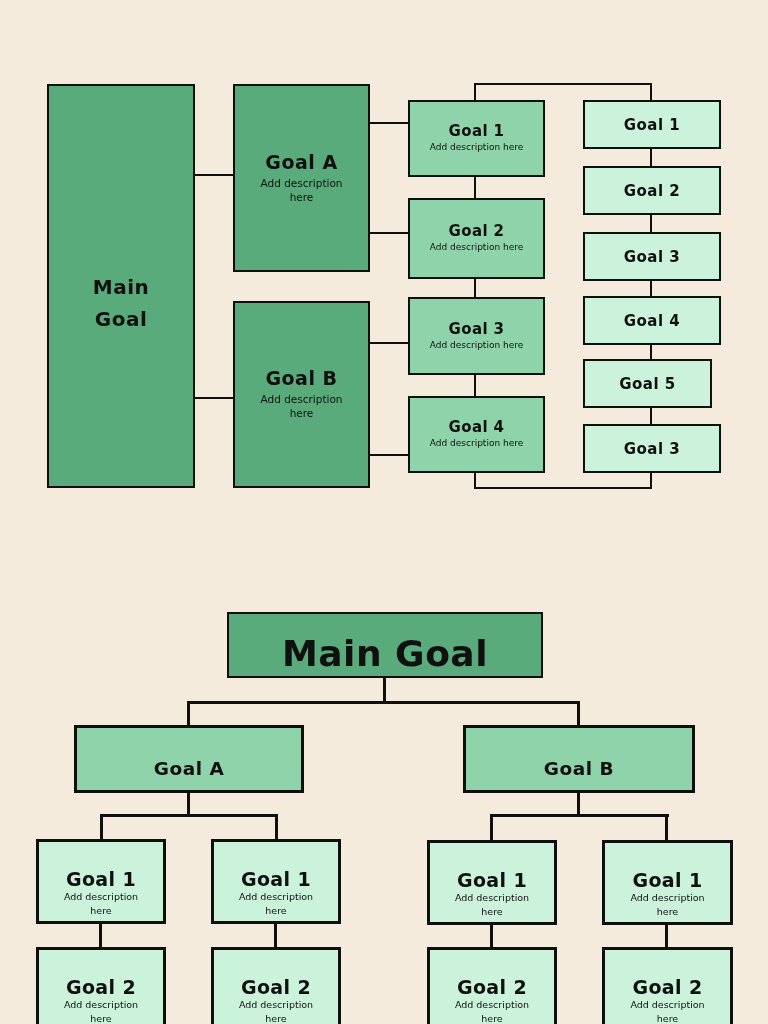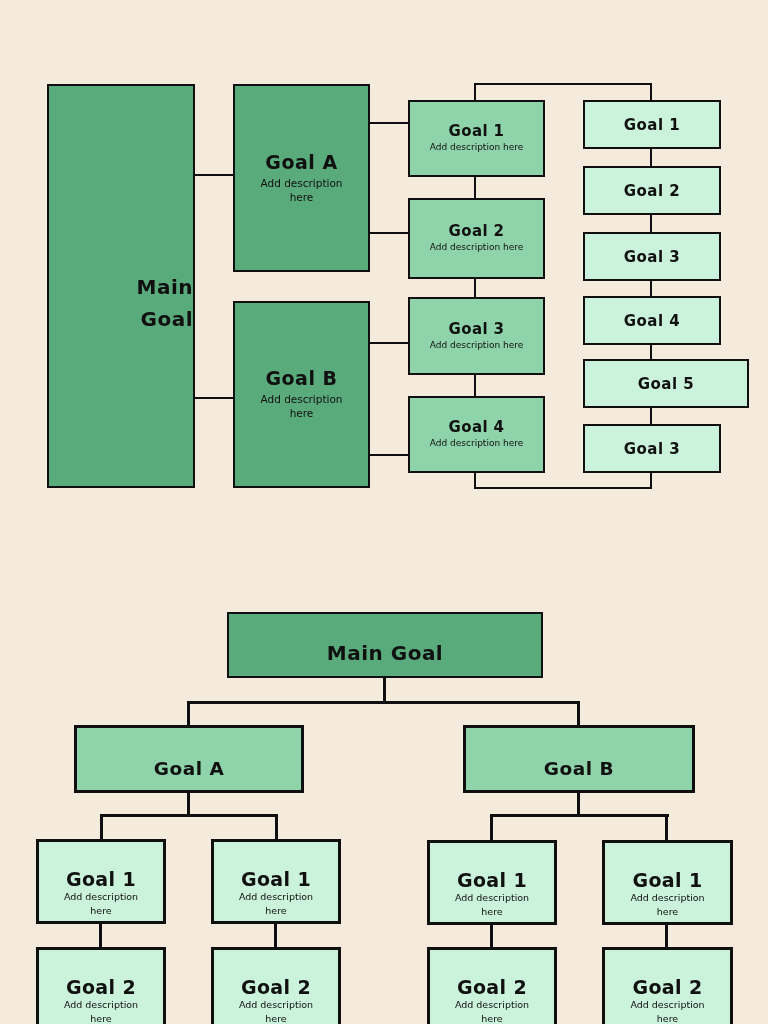--- a/index.html
+++ b/index.html
@@ -25,25 +25,25 @@
   .light{background:#cbf2db;}
   .ln{position:absolute;background:#0f0f0f;display:block;}
   
   .t-main{font-size:20px;font-weight:bold;letter-spacing:.5px;line-height:1;}
   .t-title{font-size:19px;font-weight:bold;letter-spacing:.5px;line-height:1.1;}
   .t-desc{font-size:10.5px;line-height:1.35;max-width:96px;}
   .m-title{font-size:15px;font-weight:bold;letter-spacing:.4px;line-height:1.15;}
   .m-desc{font-size:9px;line-height:1.3;}
   .r-title{font-size:15px;font-weight:bold;letter-spacing:.5px;}
   
-  .bm-title{font-size:20px;font-weight:bold;letter-spacing:.5px;}
+  .bm-title{font-size:36px;font-weight:bold;letter-spacing:.5px;}
   .bb-title{font-size:18.5px;font-weight:bold;letter-spacing:.5px;}
   .g-title{font-size:19px;font-weight:bold;letter-spacing:.4px;line-height:1.1;}
   .g-desc{font-size:9.5px;line-height:1.5;max-width:84px;}
-  .pt-main{padding-top:34px;align-items:flex-end;}
+  .pt-main{padding-top:34px;}
   .gap12{gap:12px;}
   .gap2{gap:2px;}
   .gap3{gap:3px;}
 </style>
 </head>
 <body>
 
 <div class="page">
 
   <div>
@@ -85,21 +85,21 @@
     </div>
     <div class="box light" style="left:583px;top:166px;width:138px;height:49px;">
       <div class="r-title">Goal 2</div>
     </div>
     <div class="box light" style="left:583px;top:232px;width:138px;height:49px;">
       <div class="r-title">Goal 3</div>
     </div>
     <div class="box light" style="left:583px;top:296px;width:138px;height:49px;">
       <div class="r-title">Goal 4</div>
     </div>
-    <div class="box light" style="left:583px;top:359px;width:166px;height:49px;">
+    <div class="box light" style="left:583px;top:359px;width:129px;height:49px;">
       <div class="r-title">Goal 5</div>
     </div>
     <div class="box light" style="left:583px;top:424px;width:138px;height:49px;">
       <div class="r-title">Goal 3</div>
     </div>
 
     <i class="ln" style="left:195px;top:174px;width:38px;height:2px;"></i>
     <i class="ln" style="left:195px;top:397px;width:38px;height:2px;"></i>
     <i class="ln" style="left:370px;top:122px;width:38px;height:2px;"></i>
     <i class="ln" style="left:370px;top:232px;width:38px;height:2px;"></i>

